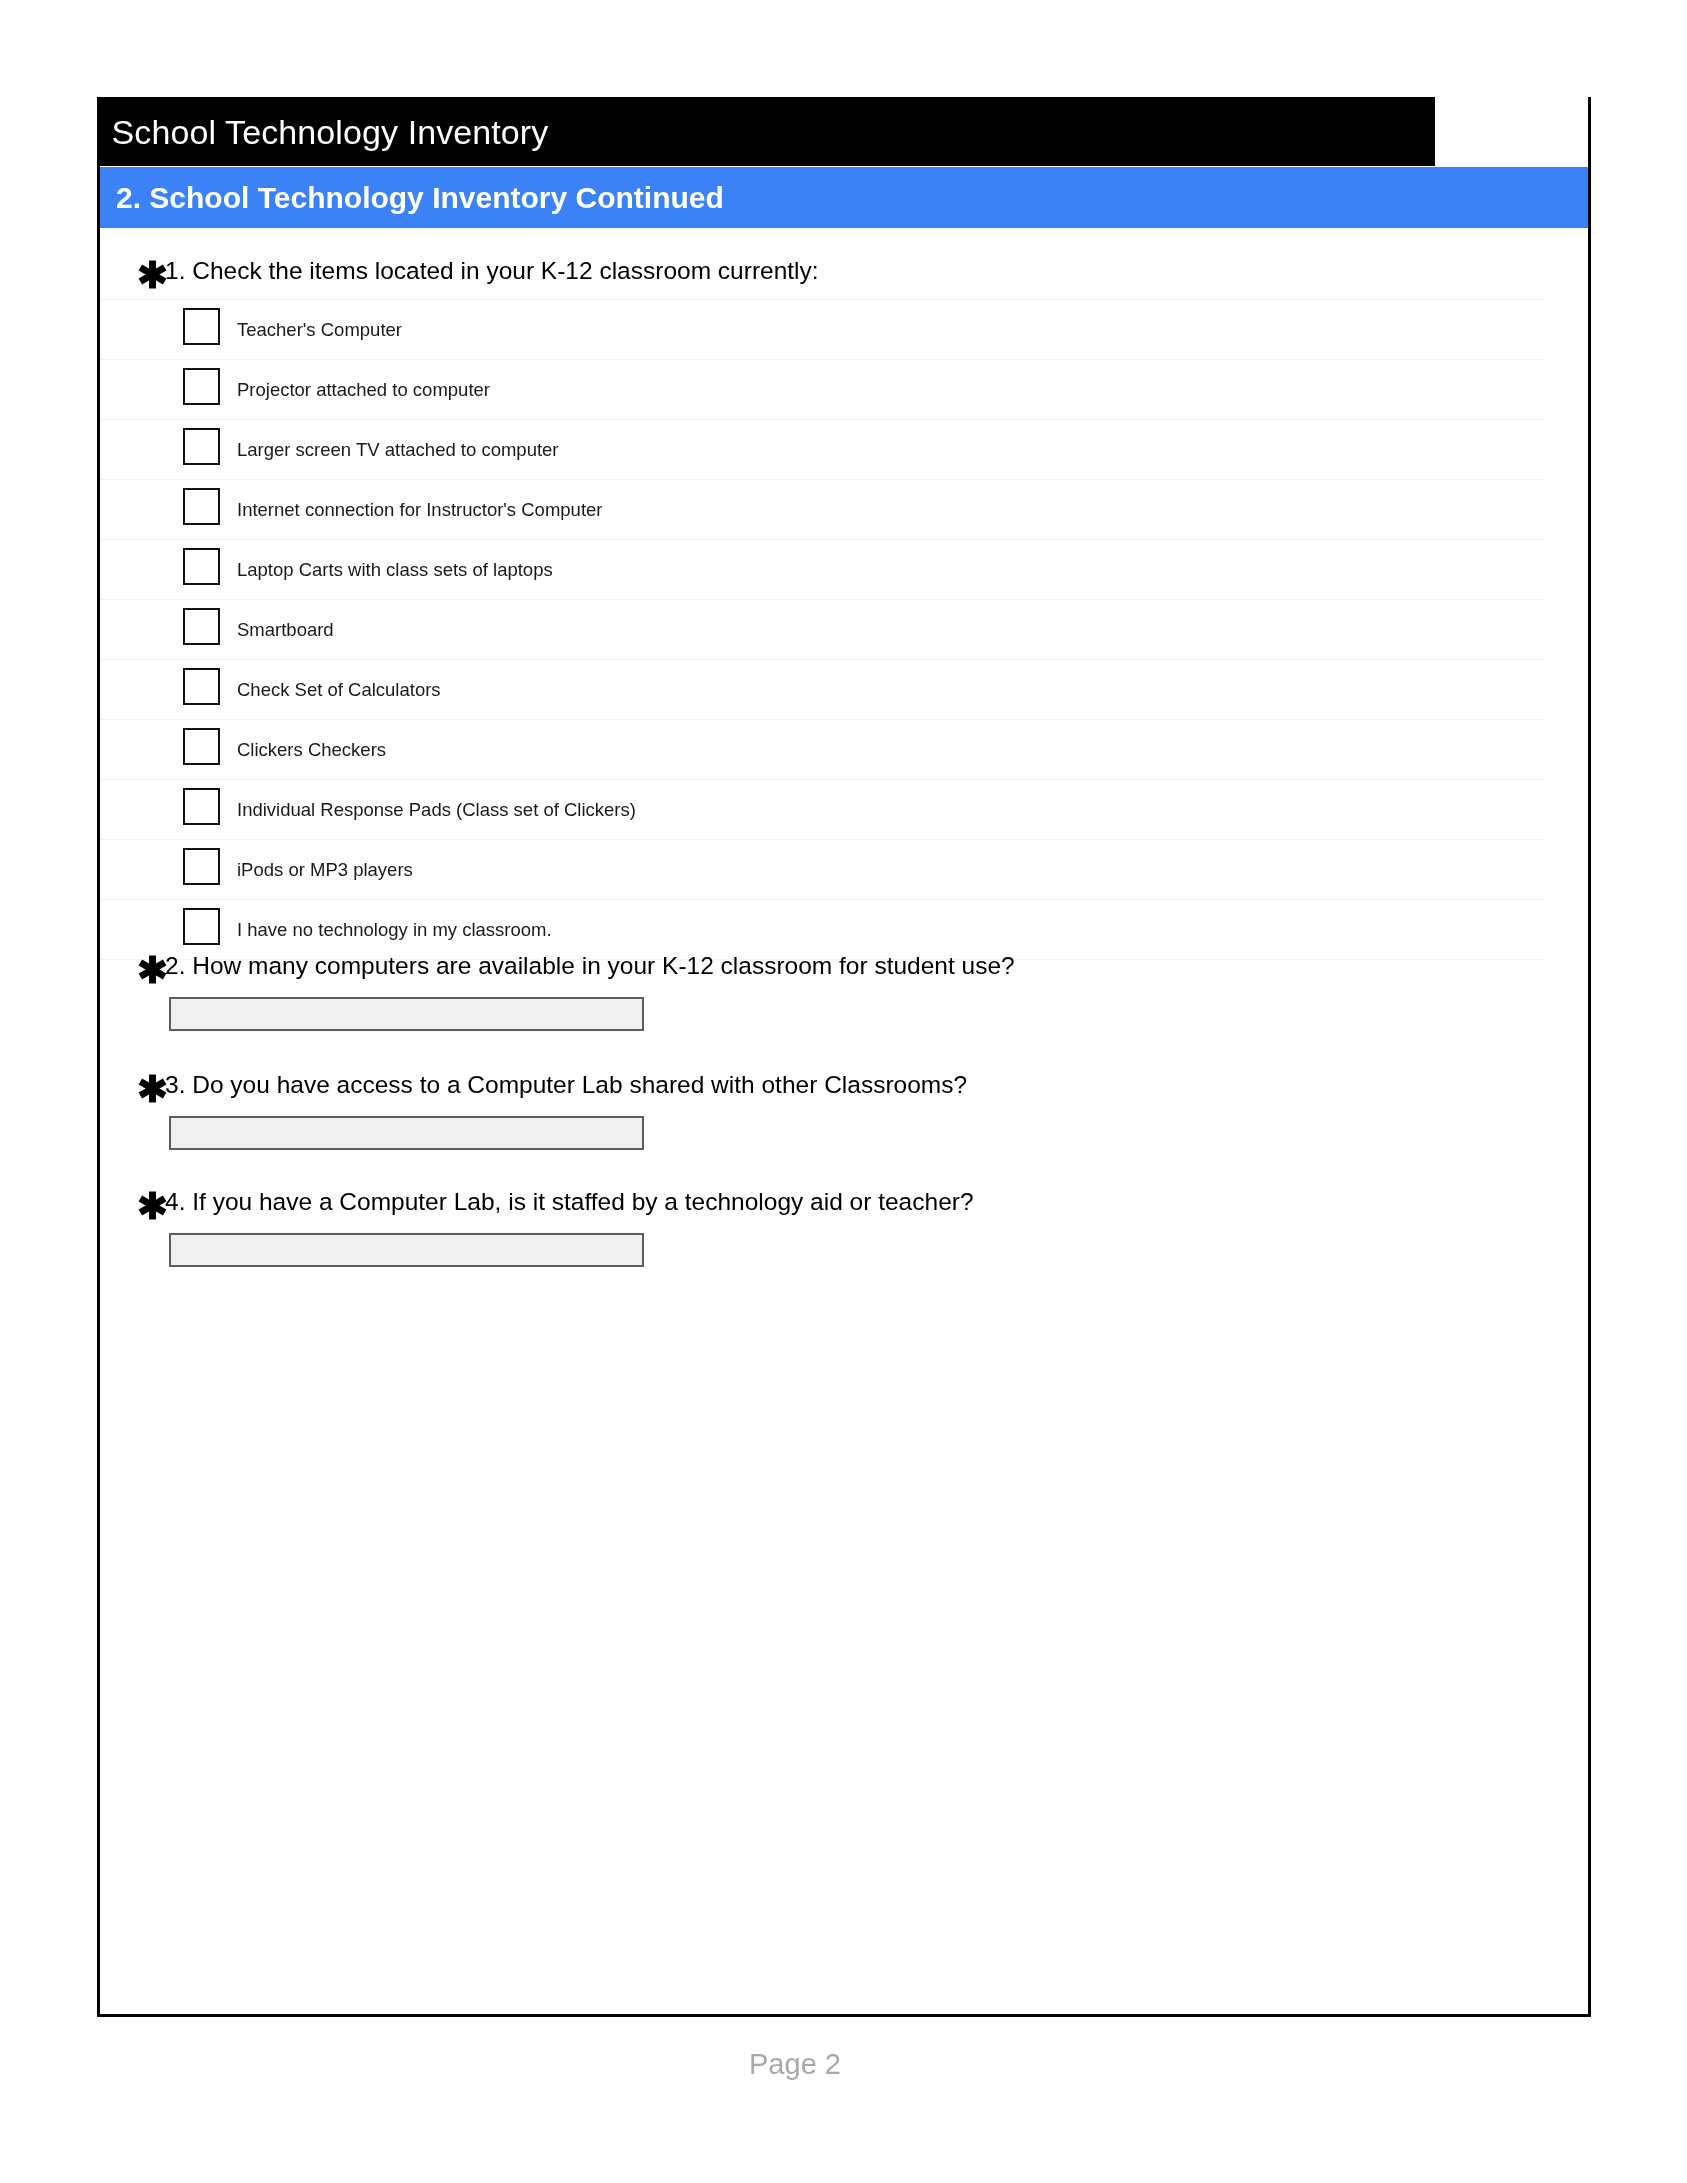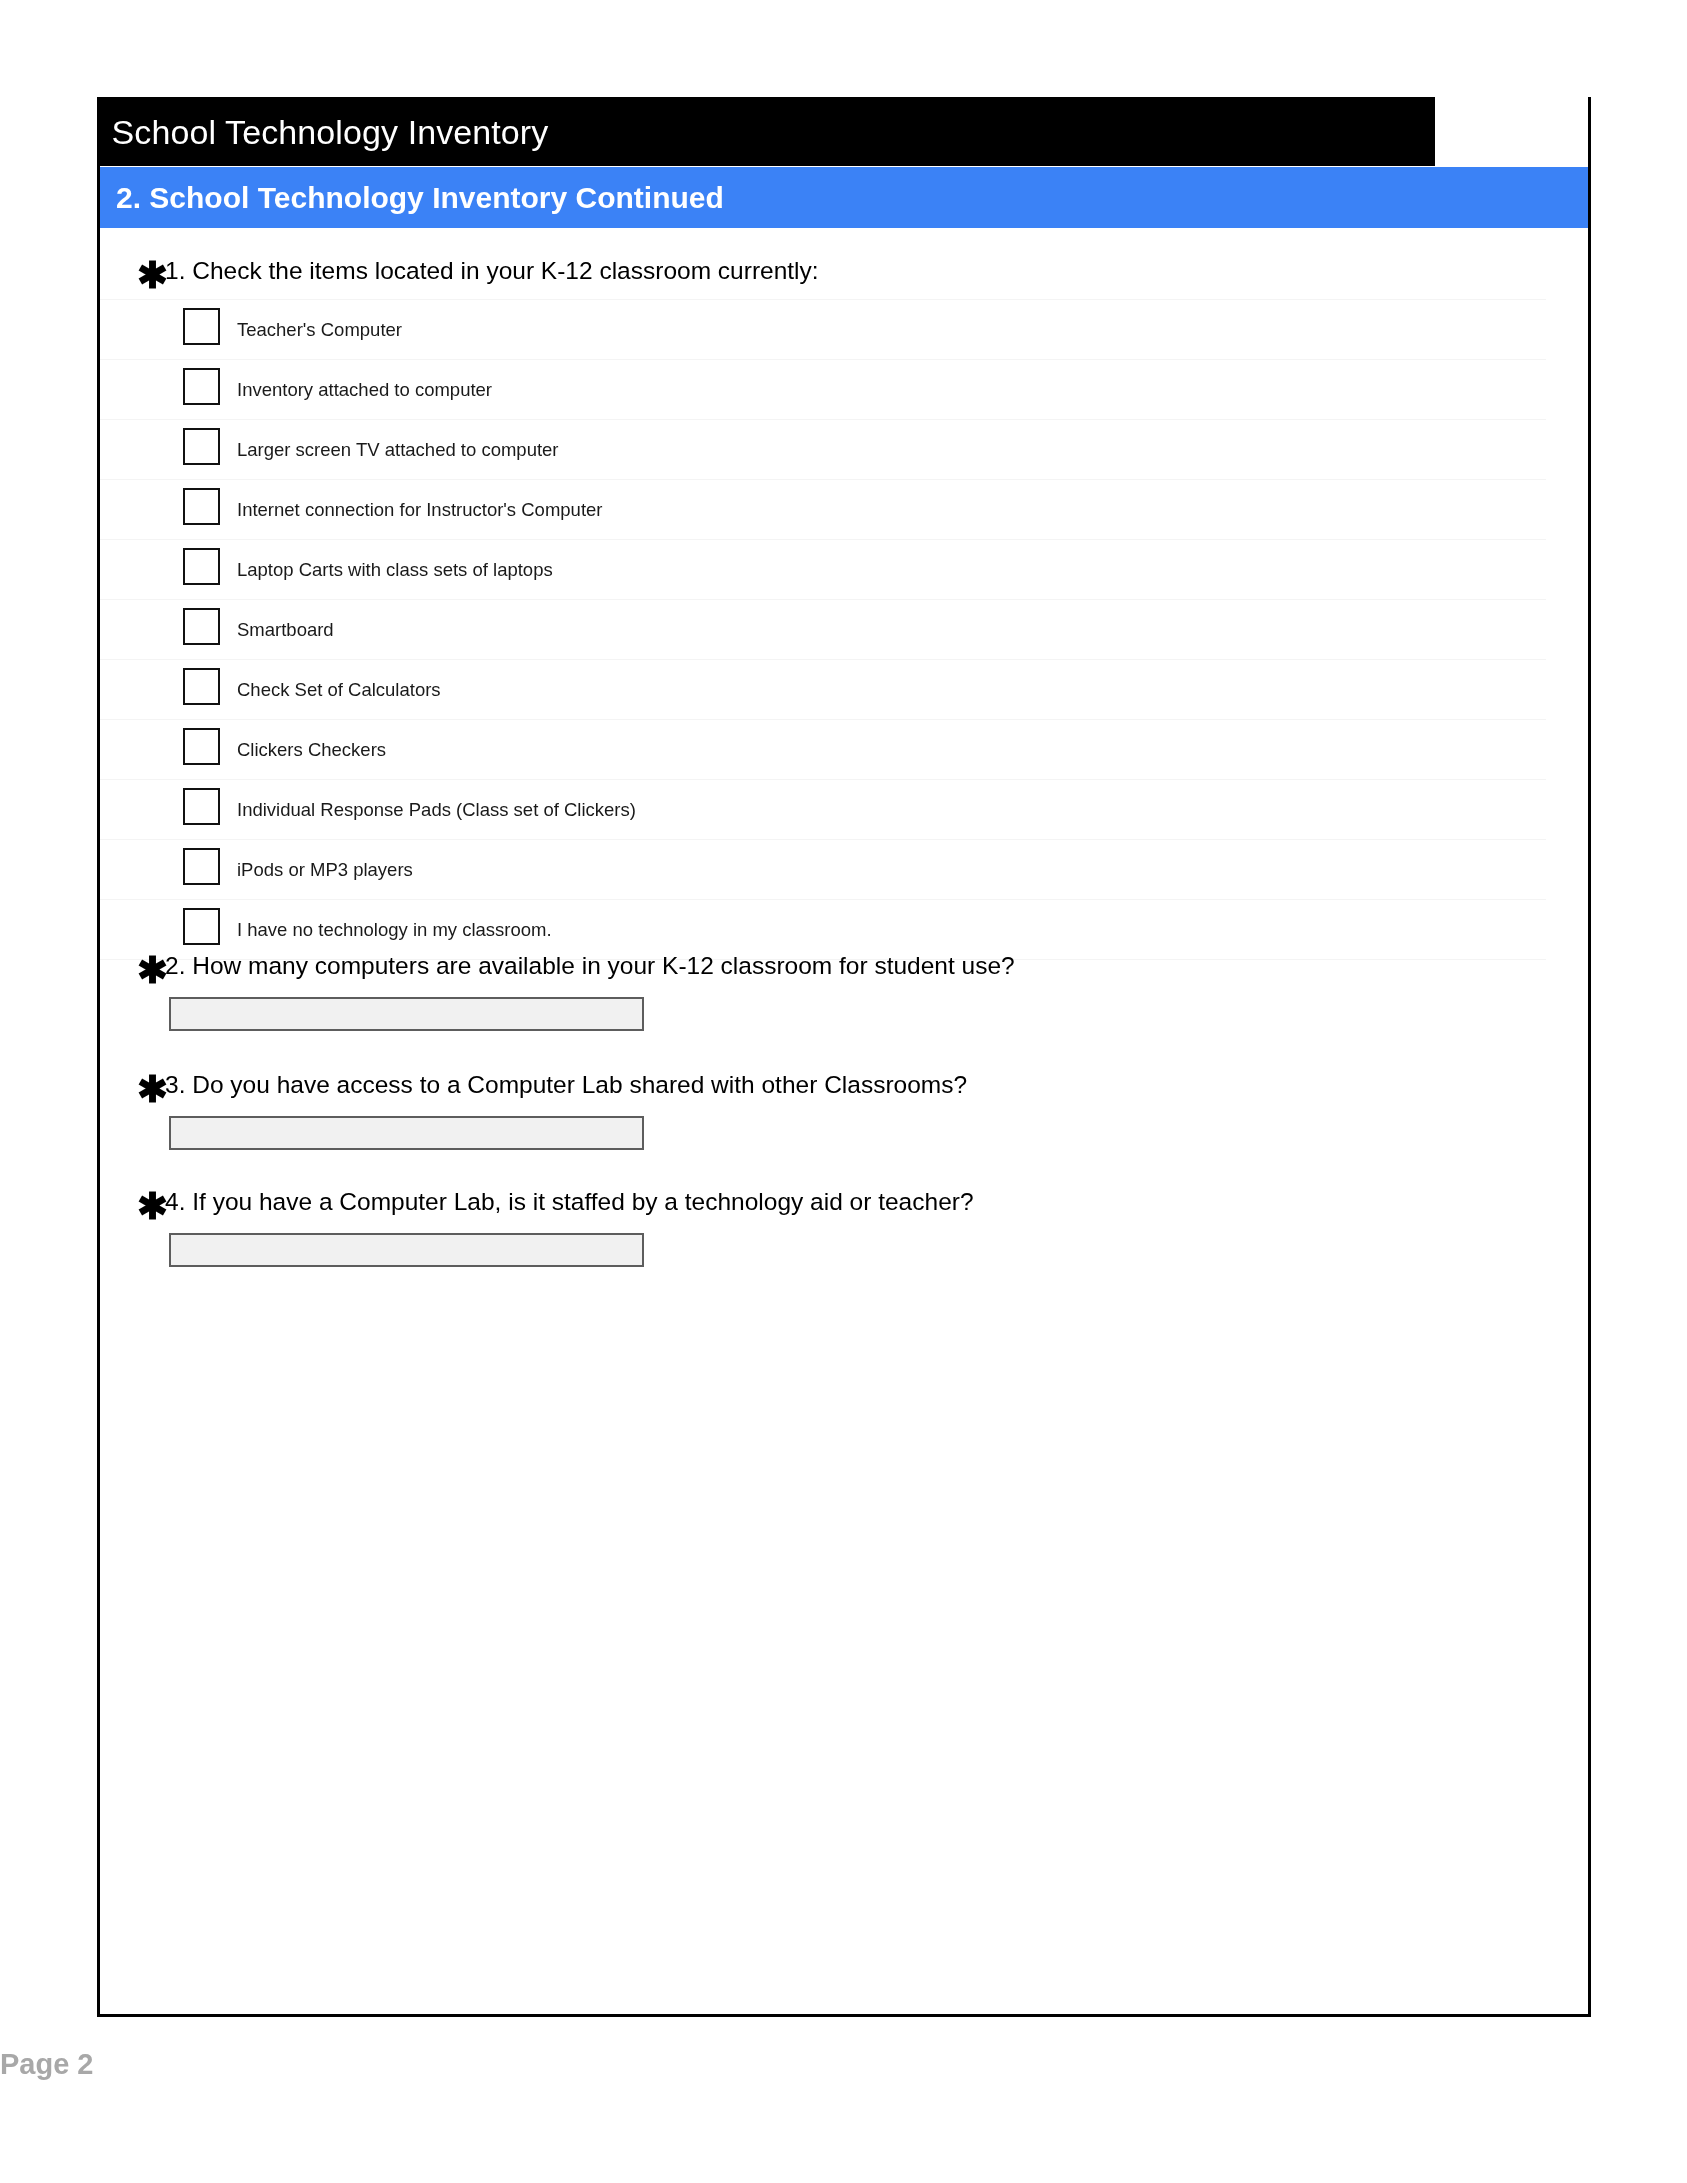--- a/index.html
+++ b/index.html
@@ -170,24 +170,24 @@
     border: 2.6px solid #5d5d5d;
     box-sizing: border-box;
   }
 
   
   .page-footer {
     position: absolute;
     left: 0;
     top: 2048px;
     width: 1590px;
-    text-align: left;
+    text-align: center;
     color: #a8a8a8;
     font-size: 29px;
-    font-weight: 700;
+    font-weight: 400;
     white-space: nowrap;
   }
 </style>
 </head>
 <body>
 
 <div class="page-sheet">
 
   <div class="survey-frame"></div>
 
@@ -208,21 +208,21 @@
       </div>
       <div class="checkbox-list">
 
         <div class="checkbox-row">
           <span class="checkbox-box"></span>
           <span class="checkbox-label">Teacher's Computer</span>
         </div>
 
         <div class="checkbox-row">
           <span class="checkbox-box"></span>
-          <span class="checkbox-label">Inventory attached to computer</span>
+          <span class="checkbox-label">Projector attached to computer</span>
         </div>
 
         <div class="checkbox-row">
           <span class="checkbox-box"></span>
           <span class="checkbox-label">Larger screen TV attached to computer</span>
         </div>
 
         <div class="checkbox-row">
           <span class="checkbox-box"></span>
           <span class="checkbox-label">Internet connection for Instructor's Computer</span>

